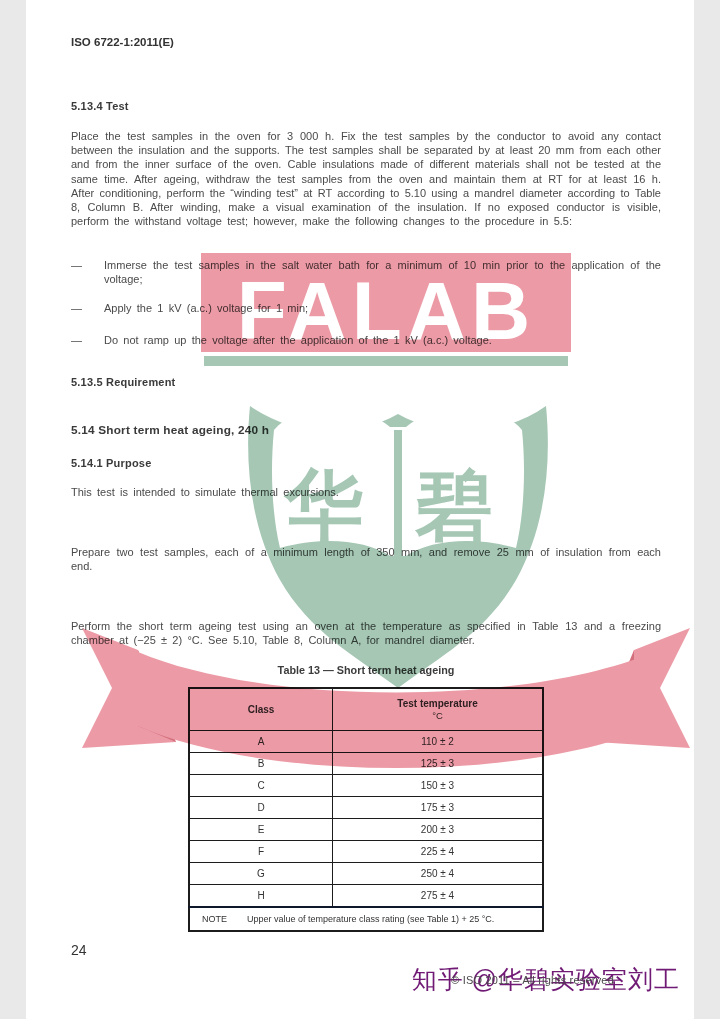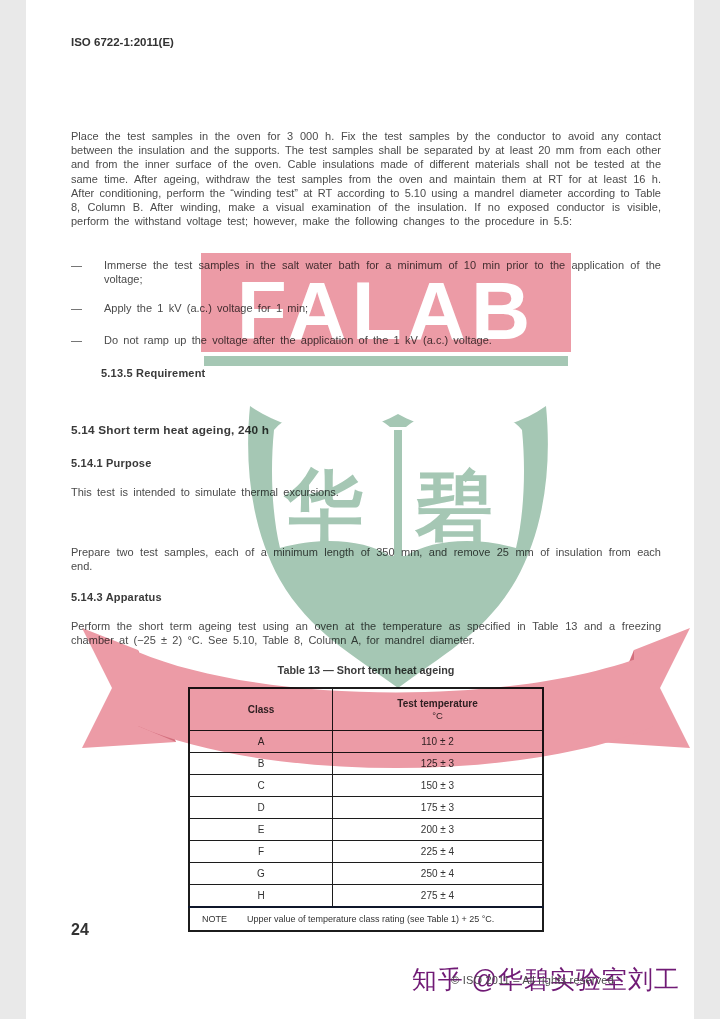--- a/index.html
+++ b/index.html
@@ -25,57 +25,57 @@
   table.t13 thead th{height:39px; font-size:10px; vertical-align:middle;}
   .col-class{width:140px;}
   .th-stack{line-height:12px; font-weight:bold;}
   .th-unit{font-weight:normal; font-size:9.5px;}
   table.t13 tbody td{height:21px; font-size:10px; font-weight:normal; padding:0;}
   table.t13 tr.note-row td{
     height:18px; font-size:9px; text-align:left; padding:2px 6px 2px 12px;
     border-top:2px solid #0f172a;
   }
   .note-label{display:inline-block; margin-right:20px;}
-  .footer-page{position:absolute; left:45px; top:921px; font-weight:bold; font-size:16px; color:#333; z-index:6;}
+  .footer-page{position:absolute; left:45px; top:942px; font-weight:normal; font-size:14px; color:#333; z-index:6;}
   .footer-copy{position:absolute; right:80px; top:974px; font-size:11px; color:#4a4a4a; z-index:6; letter-spacing:.2px;}
   .zhihu-mark{
     position:absolute; right:14px; top:963px; z-index:5;
     font-size:25px; color:#701a75; letter-spacing:1px; white-space:nowrap;
   }
   #wm{position:absolute; left:0; top:0; z-index:10; pointer-events:none; mix-blend-mode:multiply;}
 </style>
 </head>
 <body>
 
 <div id="page">
 
   <div class="abs running-head" style="top:36px;">ISO 6722-1:2011(E)</div>
 
+  <div class="abs h" style="top:100px;">5.13.4  Test</div>
   <div class="abs p" style="top:129px;">Place the test samples in the oven for 3 000 h. Fix the test samples by the conductor to avoid any contact between the insulation and the supports. The test samples shall be separated by at least 20 mm from each other and from the inner surface of the oven. Cable insulations made of different materials shall not be tested at the same time. After ageing, withdraw the test samples from the oven and maintain them at RT for at least 16 h. After conditioning, perform the “winding test” at RT according to 5.10 using a mandrel diameter according to Table 8, Column B. After winding, make a visual examination of the insulation. If no exposed conductor is visible, perform the withstand voltage test; however, make the following changes to the procedure in 5.5:</div>
 
   <div class="abs bullet" style="top:258px;">
     <span class="dash">—</span>
     <span class="btxt">Immerse the test samples in the salt water bath for a minimum of 10 min prior to the application of the voltage;</span>
   </div>
   <div class="abs bullet" style="top:301px;">
     <span class="dash">—</span>
     <span class="btxt">Apply the 1 kV (a.c.) voltage for 1 min;</span>
   </div>
   <div class="abs bullet" style="top:333px;">
     <span class="dash">—</span>
     <span class="btxt">Do not ramp up the voltage after the application of the 1 kV (a.c.) voltage.</span>
   </div>
 
-  <div class="abs h" style="top:367px;margin-left:30px;">5.13.5  Requirement</div>
+  <div class="abs h" style="top:376px;">5.13.5  Requirement</div>
 
   <div class="abs h-big" style="top:423px;">5.14  Short term heat ageing, 240 h</div>
   <div class="abs h" style="top:457px;">5.14.1  Purpose</div>
   <div class="abs p" style="top:485px;">This test is intended to simulate thermal excursions.</div>
   <div class="abs p" style="top:545px;">Prepare two test samples, each of a minimum length of 350 mm, and remove 25 mm of insulation from each end.</div>
-  <div class="abs h" style="top:591px;">5.14.3  Apparatus</div>
   <div class="abs p" style="top:619px;">Perform the short term ageing test using an oven at the temperature as specified in Table 13 and a freezing chamber at (−25 ± 2) °C. See 5.10, Table 8, Column A, for mandrel diameter.</div>
 
   <div class="abs tbl-caption" style="top:664px;">Table 13 — Short term heat ageing</div>
 
   <table class="t13" style="top:687px;">
     <thead>
       <tr>
         <th class="col-class">Class</th>
         <th>
           <div class="th-stack">Test temperature</div>

